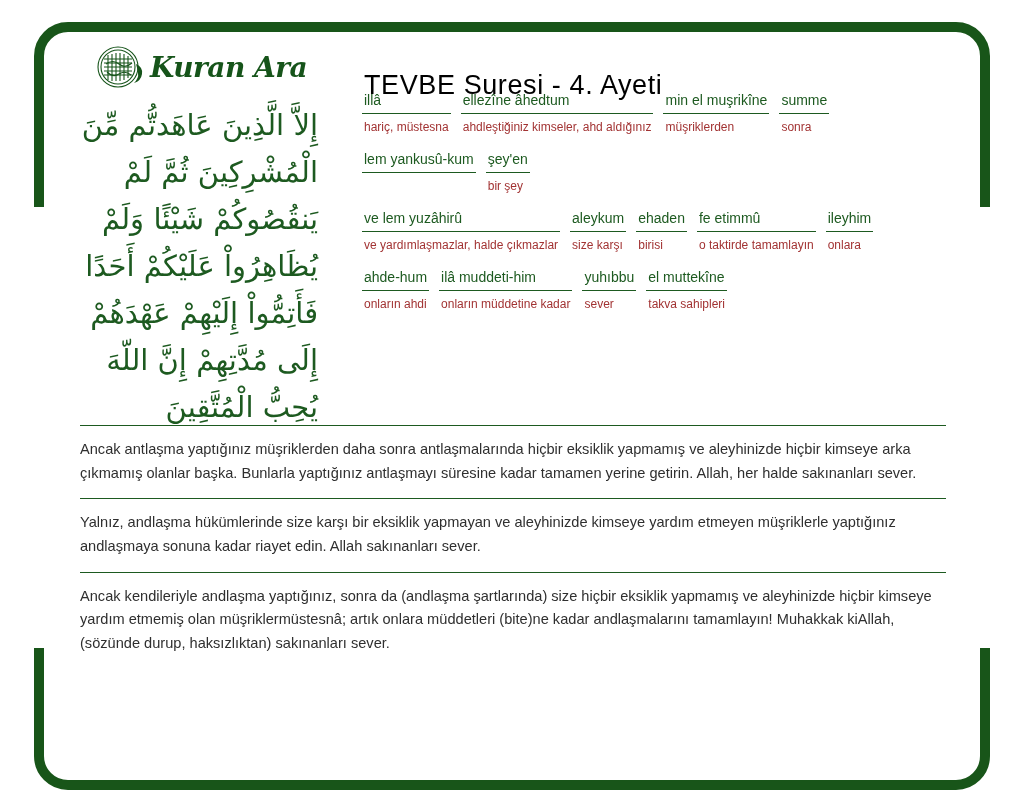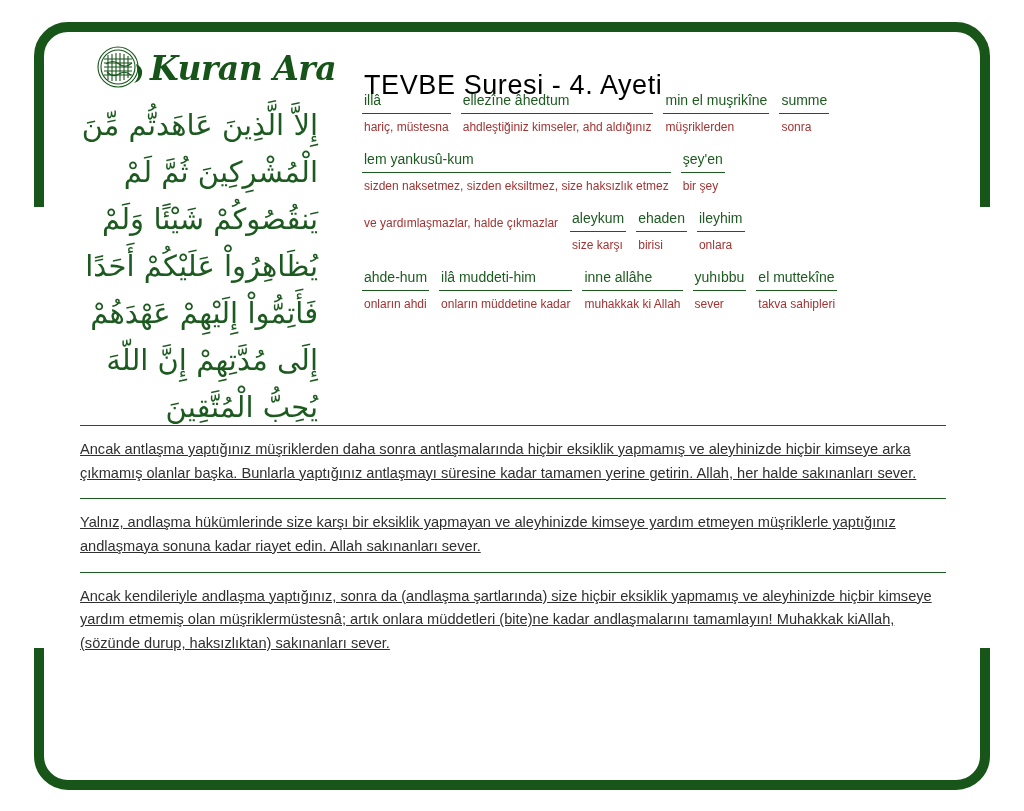--- a/index.html
+++ b/index.html
@@ -70,21 +70,21 @@
   }
   .logo-emblem {
     width: 52px;
     height: 52px;
     display: block;
   }
   .logo-text {
     font-family: "DejaVu Serif", serif;
     font-style: italic;
     font-weight: bold;
-    font-size: 33px;
+    font-size: 28px;
     color: #16541a;
     letter-spacing: -0.5px;
     line-height: 1;
     white-space: nowrap;
   }
   .page-title {
     position: absolute;
     left: 364px;
     top: 52px;
     font-size: 27px;
@@ -156,21 +156,20 @@
   }
   .trans-block {
     padding: 12px 0 13px 0;
     border-top: 1px solid #1d5a20;
   }
   .trans-text {
     font-size: 14.6px;
     line-height: 1.62;
     color: #2f2f2f;
     margin: 0;
-    text-decoration: underline;
   }
 </style>
 </head>
 <body>
 
 <div class="frame-wrap">
   <div class="frame-top"></div>
   <div class="frame-bottom"></div>
 </div>
 
@@ -211,56 +210,56 @@
             <div class="word-meaning">müşriklerden</div>
           </div>
           <div class="word-cell">
             <div class="word-translit">summe</div>
             <div class="word-meaning">sonra</div>
           </div>
         </div>
         <div class="word-row">
           <div class="word-cell">
             <div class="word-translit">lem yankusû-kum</div>
-            <div class="word-meaning">sizden naksetmez, sizden eksiltmez, size haksızlık etmez</div>
           </div>
           <div class="word-cell">
             <div class="word-translit">şey'en</div>
             <div class="word-meaning">bir şey</div>
           </div>
         </div>
         <div class="word-row">
           <div class="word-cell">
+            <div class="word-translit">ve lem yuzâhirû</div>
             <div class="word-meaning">ve yardımlaşmazlar, halde çıkmazlar</div>
           </div>
           <div class="word-cell">
             <div class="word-translit">aleykum</div>
             <div class="word-meaning">size karşı</div>
           </div>
           <div class="word-cell">
             <div class="word-translit">ehaden</div>
             <div class="word-meaning">birisi</div>
           </div>
           <div class="word-cell">
+            <div class="word-translit">fe etimmû</div>
+            <div class="word-meaning">o taktirde tamamlayın</div>
+          </div>
+          <div class="word-cell">
             <div class="word-translit">ileyhim</div>
             <div class="word-meaning">onlara</div>
           </div>
         </div>
         <div class="word-row">
           <div class="word-cell">
             <div class="word-translit">ahde-hum</div>
             <div class="word-meaning">onların ahdi</div>
           </div>
           <div class="word-cell">
             <div class="word-translit">ilâ muddeti-him</div>
             <div class="word-meaning">onların müddetine kadar</div>
-          </div>
-          <div class="word-cell">
-            <div class="word-translit">inne allâhe</div>
-            <div class="word-meaning">muhakkak ki Allah</div>
           </div>
           <div class="word-cell">
             <div class="word-translit">yuhıbbu</div>
             <div class="word-meaning">sever</div>
           </div>
           <div class="word-cell">
             <div class="word-translit">el muttekîne</div>
             <div class="word-meaning">takva sahipleri</div>
           </div>
         </div>

